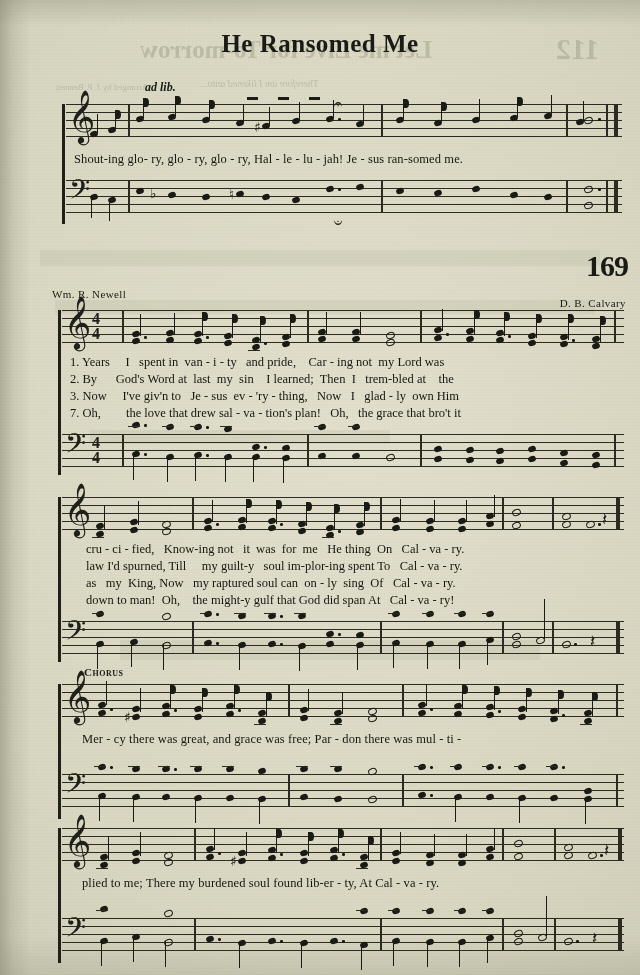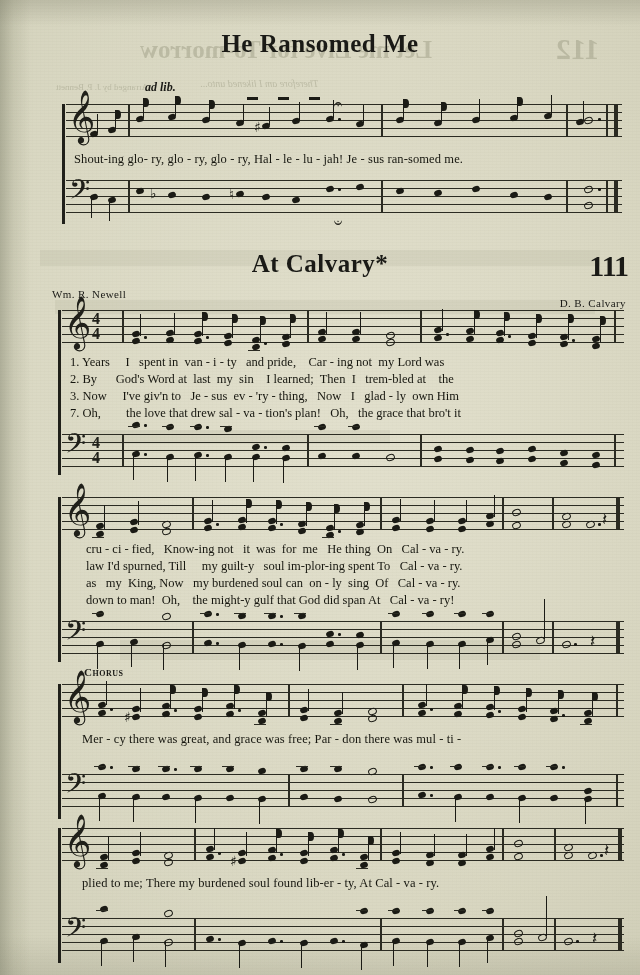--- a/index.html
+++ b/index.html
@@ -321,22 +321,21 @@
       <div class="nh" style="left:368px; top:10px;"></div>
       <div class="nh" style="left:406px; top:6px;"></div>
       <div class="nh" style="left:444px; top:12px;"></div>
       <div class="nh" style="left:478px; top:14px;"></div>
       <div class="nh open" style="left:518px; top:6px;"></div>
       <div class="dot" style="left:532px; top:8px;"></div>
       <div class="nh open" style="left:518px; top:22px;"></div>
     </div>
   </div>
 
-  <div class="song-title" id="title-2">At Calvary*</div>
-  <div id="hymn-number">111</div>
+  <div id="hymn-number">169</div>
   <div id="credit-words">Wm. R. Newell</div>
   <div id="credit-music">D. B. Calvary</div>
 
   <div class="system" style="left:58px; top:310px; width:566px;">
     <div class="sysbar" style="left:0; top:0; height:165px;"></div>
 
     <div class="staff" style="left:4px; top:0; width:562px; height:33px;">
       <div class="line" style="top:0px;"></div>
       <div class="line" style="top:8px;"></div>
       <div class="line" style="top:16px;"></div>
@@ -556,21 +555,21 @@
       <div class="nh open" style="left:450px; top:25px;"></div>
       <div class="nh open" style="left:500px; top:16px;"></div>
       <div class="nh open" style="left:500px; top:24px;"></div>
       <div class="nh open" style="left:524px; top:24px;"></div>
       <div class="dot" style="left:536px; top:26px;"></div>
       <div class="note" style="left:540px; top:14px;">𝄽</div>
     </div>
 
     <div class="lyric-stanza" style="left:28px; top:45px;">cru - ci - fied,   Know-ing not   it  was  for  me   He thing  On   Cal - va - ry.</div>
     <div class="lyric-stanza" style="left:28px; top:62px;">law I'd spurned, Till     my guilt-y   soul im-plor-ing spent To   Cal - va - ry.</div>
-    <div class="lyric-stanza" style="left:28px; top:79px;">as   my  King, Now   my burdened soul can  on - ly  sing  Of   Cal - va - ry.</div>
+    <div class="lyric-stanza" style="left:28px; top:79px;">as   my  King, Now   my raptured soul can  on - ly  sing  Of   Cal - va - ry.</div>
     <div class="lyric-stanza" style="left:28px; top:96px;">down to man!  Oh,    the might-y gulf that God did span At   Cal - va - ry!</div>
 
     <div class="staff" style="left:4px; top:124px; width:562px; height:33px;">
       <div class="line" style="top:0px;"></div>
       <div class="line" style="top:8px;"></div>
       <div class="line" style="top:16px;"></div>
       <div class="line" style="top:24px;"></div>
       <div class="line" style="top:32px;"></div>
       <div class="clef bass" style="left:3px; top:-4px;">𝄢</div>
 

